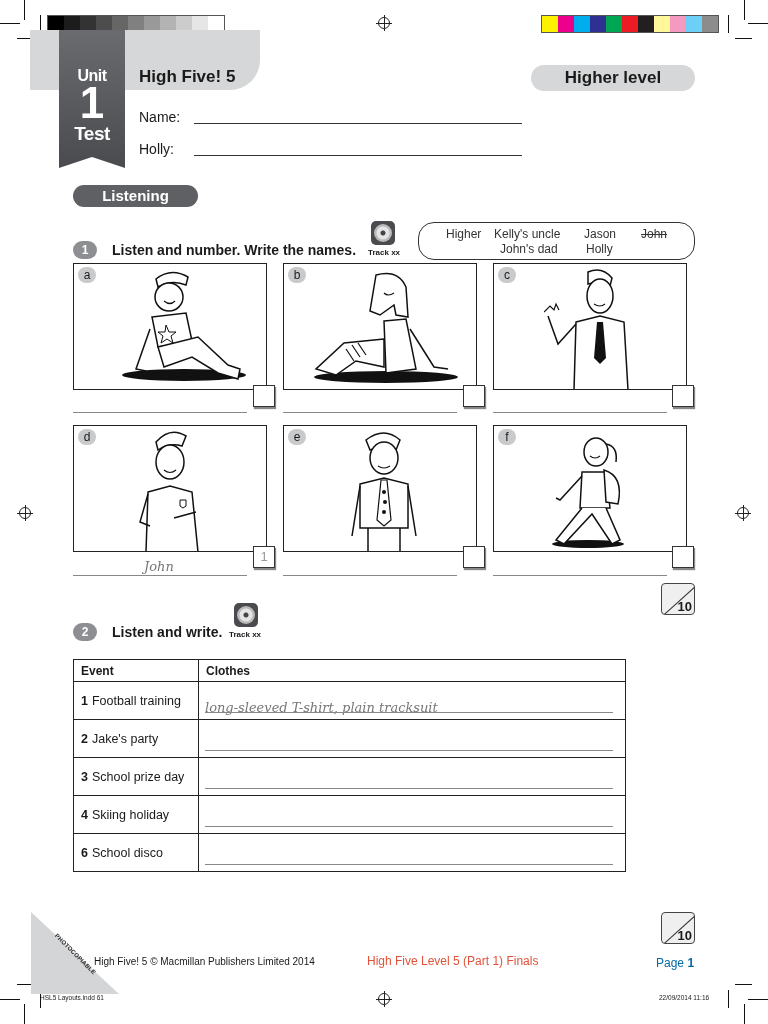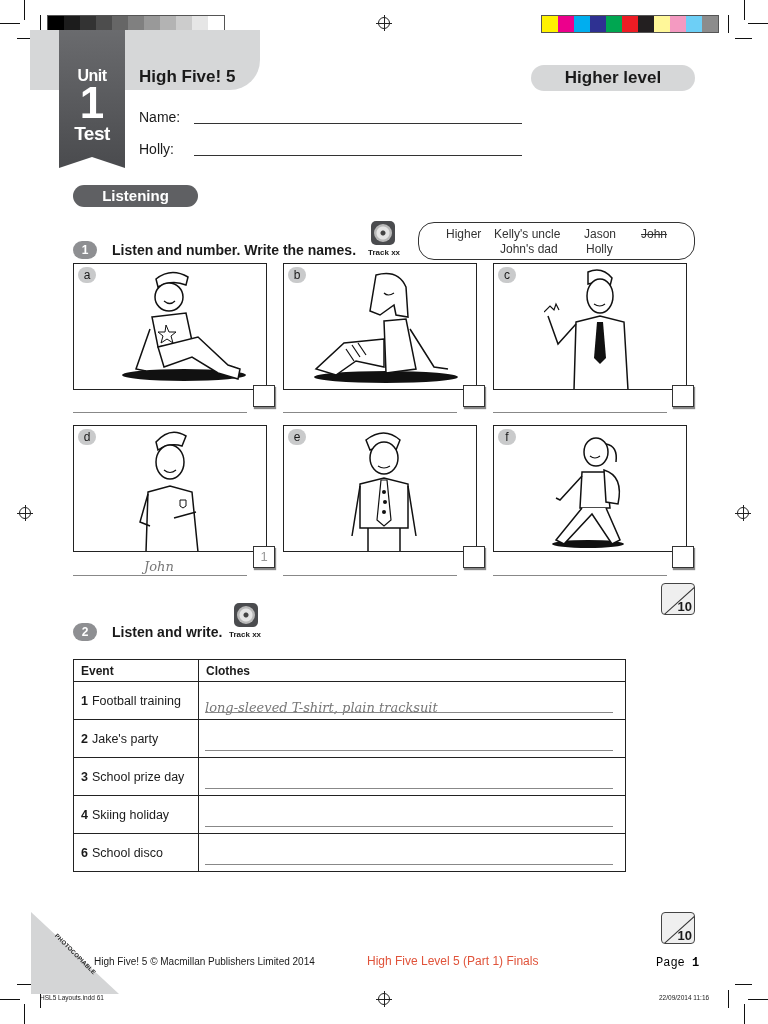--- a/index.html
+++ b/index.html
@@ -74,21 +74,21 @@
   table.events td.c2 { position: relative; padding: 0; }
   .row-num { font-weight: bold; margin-right: 4px; }
   .write-line { position: absolute; left: 6px; right: 12px; bottom: 6px; height: 1px; background: #888; }
   .write-text { position: absolute; left: 6px; bottom: 4px; font-family: "DejaVu Serif", serif; font-style: italic; font-size: 13px; color: #777; }
 
   
   .photocopy-tri { position: absolute; left: 31px; top: 912px; width: 88px; height: 82px; background: #d4d5d6; clip-path: polygon(0 0, 0 100%, 100% 100%); }
   .photocopy-label { position: absolute; left: 48px; top: 951px; font-family: "Liberation Sans", sans-serif; font-weight: bold; font-size: 6px; transform: rotate(45deg); color: #222; letter-spacing: 0.2px; }
   .copyright { position: absolute; left: 94px; top: 956px; font-family: "Liberation Sans", sans-serif; font-size: 10px; }
   .finals { position: absolute; left: 367px; top: 954px; font-family: "Liberation Sans", sans-serif; font-size: 12px; color: #e0533a; }
-  .page-label { position: absolute; left: 656px; top: 956px; font-family: Liberation Mono, monospace; font-size: 12px; font-weight: bold; color: #000000; }
+  .page-label { position: absolute; left: 656px; top: 956px; font-family: Liberation Sans, sans-serif; font-size: 12px; font-weight: bold; color: #0369a1; }
   .page-label .w { font-weight: normal; }
   .slug-left { position: absolute; left: 40px; top: 994px; font-family: "Liberation Sans", sans-serif; font-size: 6.5px; }
   .slug-right { position: absolute; left: 659px; top: 994px; font-family: "Liberation Sans", sans-serif; font-size: 6.5px; }
 </style>
 </head>
 <body>
 
 <div class="crop" style="left:24px;top:0;width:1px;height:20px;"></div>
 <div class="crop" style="left:0;top:23px;width:20px;height:1px;"></div>
 <div class="crop" style="left:17px;top:38px;width:17px;height:1px;"></div>

